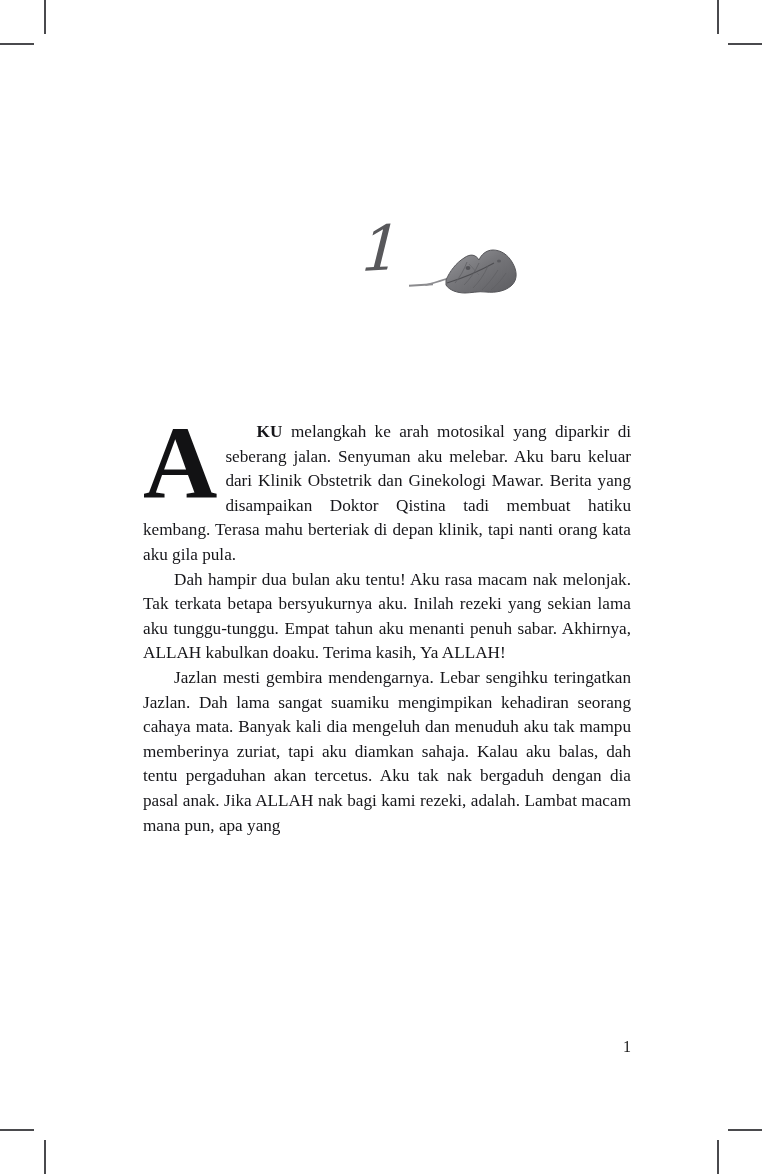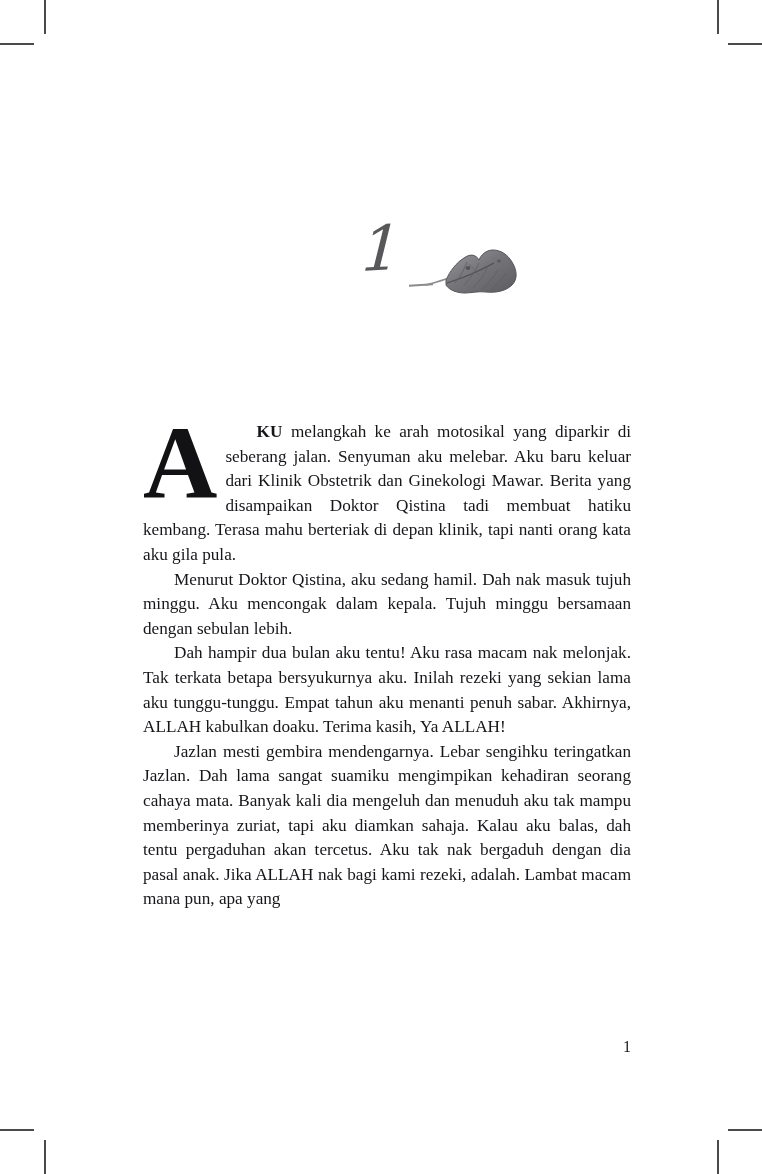--- a/index.html
+++ b/index.html
@@ -162,21 +162,20 @@
       <ellipse cx="44" cy="27" rx="2.4" ry="2" fill="#46464a" opacity="0.75"></ellipse>
       <ellipse cx="75" cy="20" rx="2" ry="1.6" fill="#46464a" opacity="0.55"></ellipse>
     </svg>
   </div>
 </div>
 
 <div class="text-block">
 
   <p class="para para-first"><span class="dropcap">A</span><span class="smallcaps-bold">KU</span><span> melangkah ke arah motosikal yang diparkir di seberang jalan. Senyuman aku melebar. Aku baru keluar dari Klinik Obstetrik dan Ginekologi Mawar. Berita yang disampaikan Doktor Qistina tadi membuat hatiku kembang. Terasa mahu berteriak di depan klinik, tapi nanti orang kata aku gila pula.</span></p>
 
-  <p class="para">Menurut Doktor Qistina, aku sedang hamil. Dah nak masuk tujuh minggu. Aku mencongak dalam kepala. Tujuh minggu bersamaan dengan sebulan lebih.</p>
 
   <p class="para">Dah hampir dua bulan aku tentu! Aku rasa macam nak melonjak. Tak terkata betapa bersyukurnya aku. Inilah rezeki yang sekian lama aku tunggu-tunggu. Empat tahun aku menanti penuh sabar. Akhirnya, ALLAH kabulkan doaku. Terima kasih, Ya ALLAH!</p>
 
   <p class="para">Jazlan mesti gembira mendengarnya. Lebar sengihku teringatkan Jazlan. Dah lama sangat suamiku mengimpikan kehadiran seorang cahaya mata. Banyak kali dia mengeluh dan menuduh aku tak mampu memberinya zuriat, tapi aku diamkan sahaja. Kalau aku balas, dah tentu pergaduhan akan tercetus. Aku tak nak bergaduh dengan dia pasal anak. Jika ALLAH nak bagi kami rezeki, adalah. Lambat macam mana pun, apa yang</p>
 
 </div>
 
 <div class="folio">1</div>
 
 </body></html>

